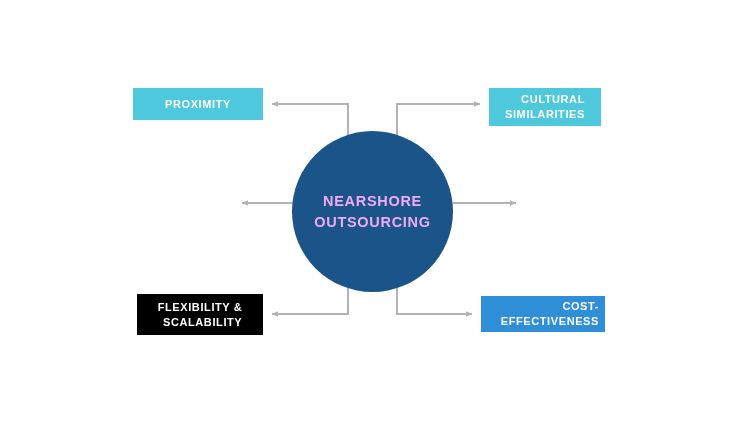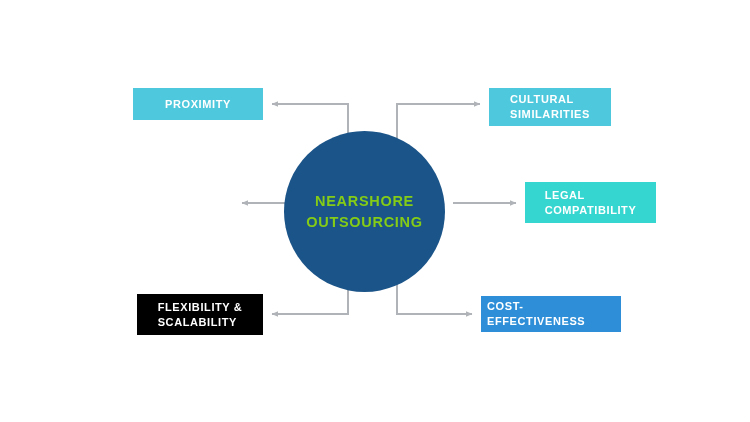--- a/index.html
+++ b/index.html
@@ -26,56 +26,56 @@
     top: 0;
     width: 750px;
     height: 422px;
     pointer-events: none;
   }
   .node-box {
     position: absolute;
     display: flex;
     align-items: center;
     justify-content: center;
-    text-align: left;
+    text-align: right;
     color: #ffffff;
     font-weight: bold;
     font-size: 11px;
     letter-spacing: 0.6px;
     line-height: 15px;
     box-sizing: border-box;
     padding: 12px 6px;
     white-space: pre-line;
   }
   .center-circle {
     position: absolute;
-    left: 284px;
+    left: 292px;
     top: 131px;
     width: 161px;
     height: 161px;
     border-radius: 50%;
     background: #1b5488;
     display: flex;
     align-items: center;
     justify-content: center;
     text-align: center;
-    color: #84cc16;
+    color: #f0abfc;
     font-weight: bold;
     font-size: 14.5px;
     letter-spacing: 0.7px;
     line-height: 21px;
     white-space: pre-line;
   }
   
   #box-proximity        { left: 133px; top: 88px;  width: 130px; height: 32px; }
-  #box-cultural         { left: 489px; top: 88px;  width: 122px; height: 38px; }
+  #box-cultural         { left: 489px; top: 88px;  width: 112px; height: 38px; }
   #box-timezone         { left: 94px;  top: 182px; width: 139px; height: 41px; }
   #box-legal            { left: 525px; top: 182px; width: 131px; height: 41px; }
   #box-flexibility      { left: 137px; top: 294px; width: 126px; height: 41px; }
-  #box-cost             { left: 481px; top: 296px; width: 140px; height: 36px; }
+  #box-cost             { left: 481px; top: 296px; width: 124px; height: 36px; }
 </style>
 </head>
 <body>
 
 <div id="diagram">
 
   <svg id="connectors" width="750" height="422" viewBox="0 0 750 422">
     <defs>
       <marker id="arrowhead" markerWidth="7" markerHeight="7" refX="6" refY="3.2" orient="auto" markerUnits="userSpaceOnUse">
         <path d="M 0 0.4 L 6.4 3.2 L 0 6 z" fill="#b0b4b8"></path>
@@ -97,21 +97,19 @@
 
   <div class="center-circle">NEARSHORE
 OUTSOURCING</div>
 
   <div class="node-box" id="box-proximity" style="background:#4ec8dc">PROXIMITY</div>
 
   <div class="node-box" id="box-cultural" style="background:#4ec8dc">CULTURAL
 SIMILARITIES</div>
 
 
-  <div class="node-box" id="box-legal" style="background:#35d6d0">LEGAL
-COMPATIBILITY</div>
 
   <div class="node-box" id="box-flexibility" style="background:#000000">FLEXIBILITY &amp;
 SCALABILITY</div>
 
   <div class="node-box" id="box-cost" style="background:#2e8fd8">COST-EFFECTIVENESS</div>
 
 </div>
 
 </body></html>

